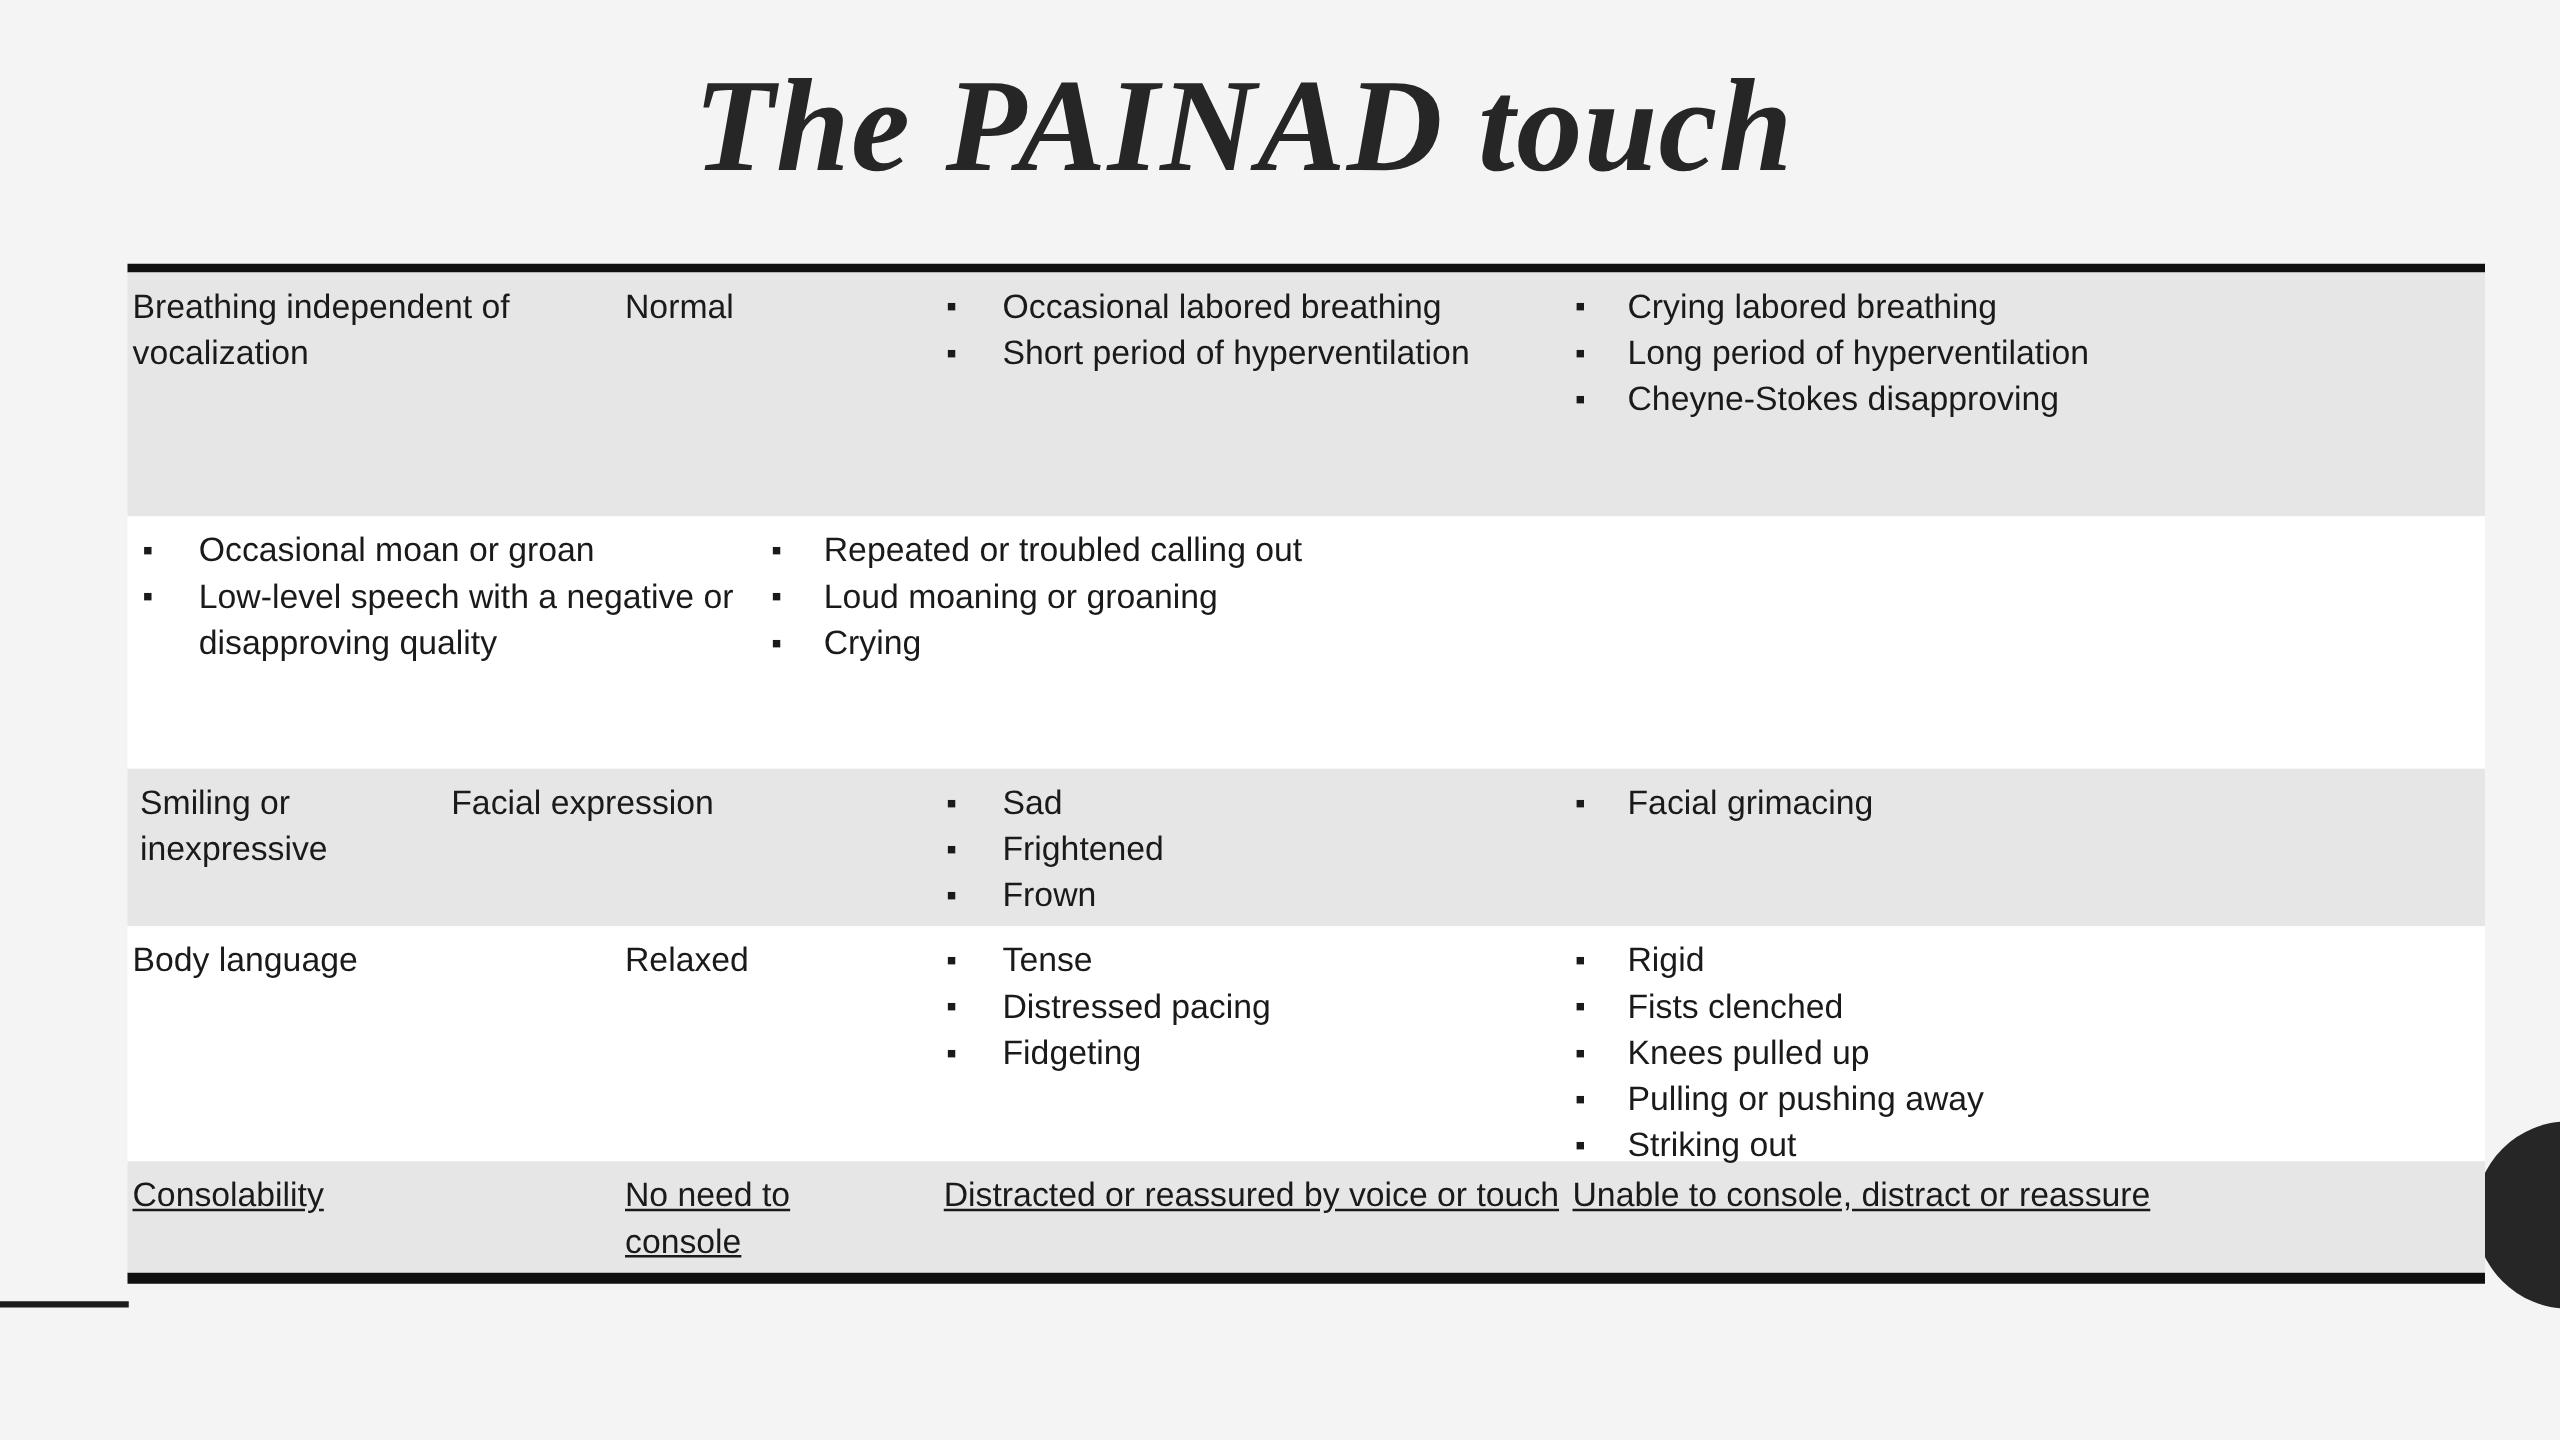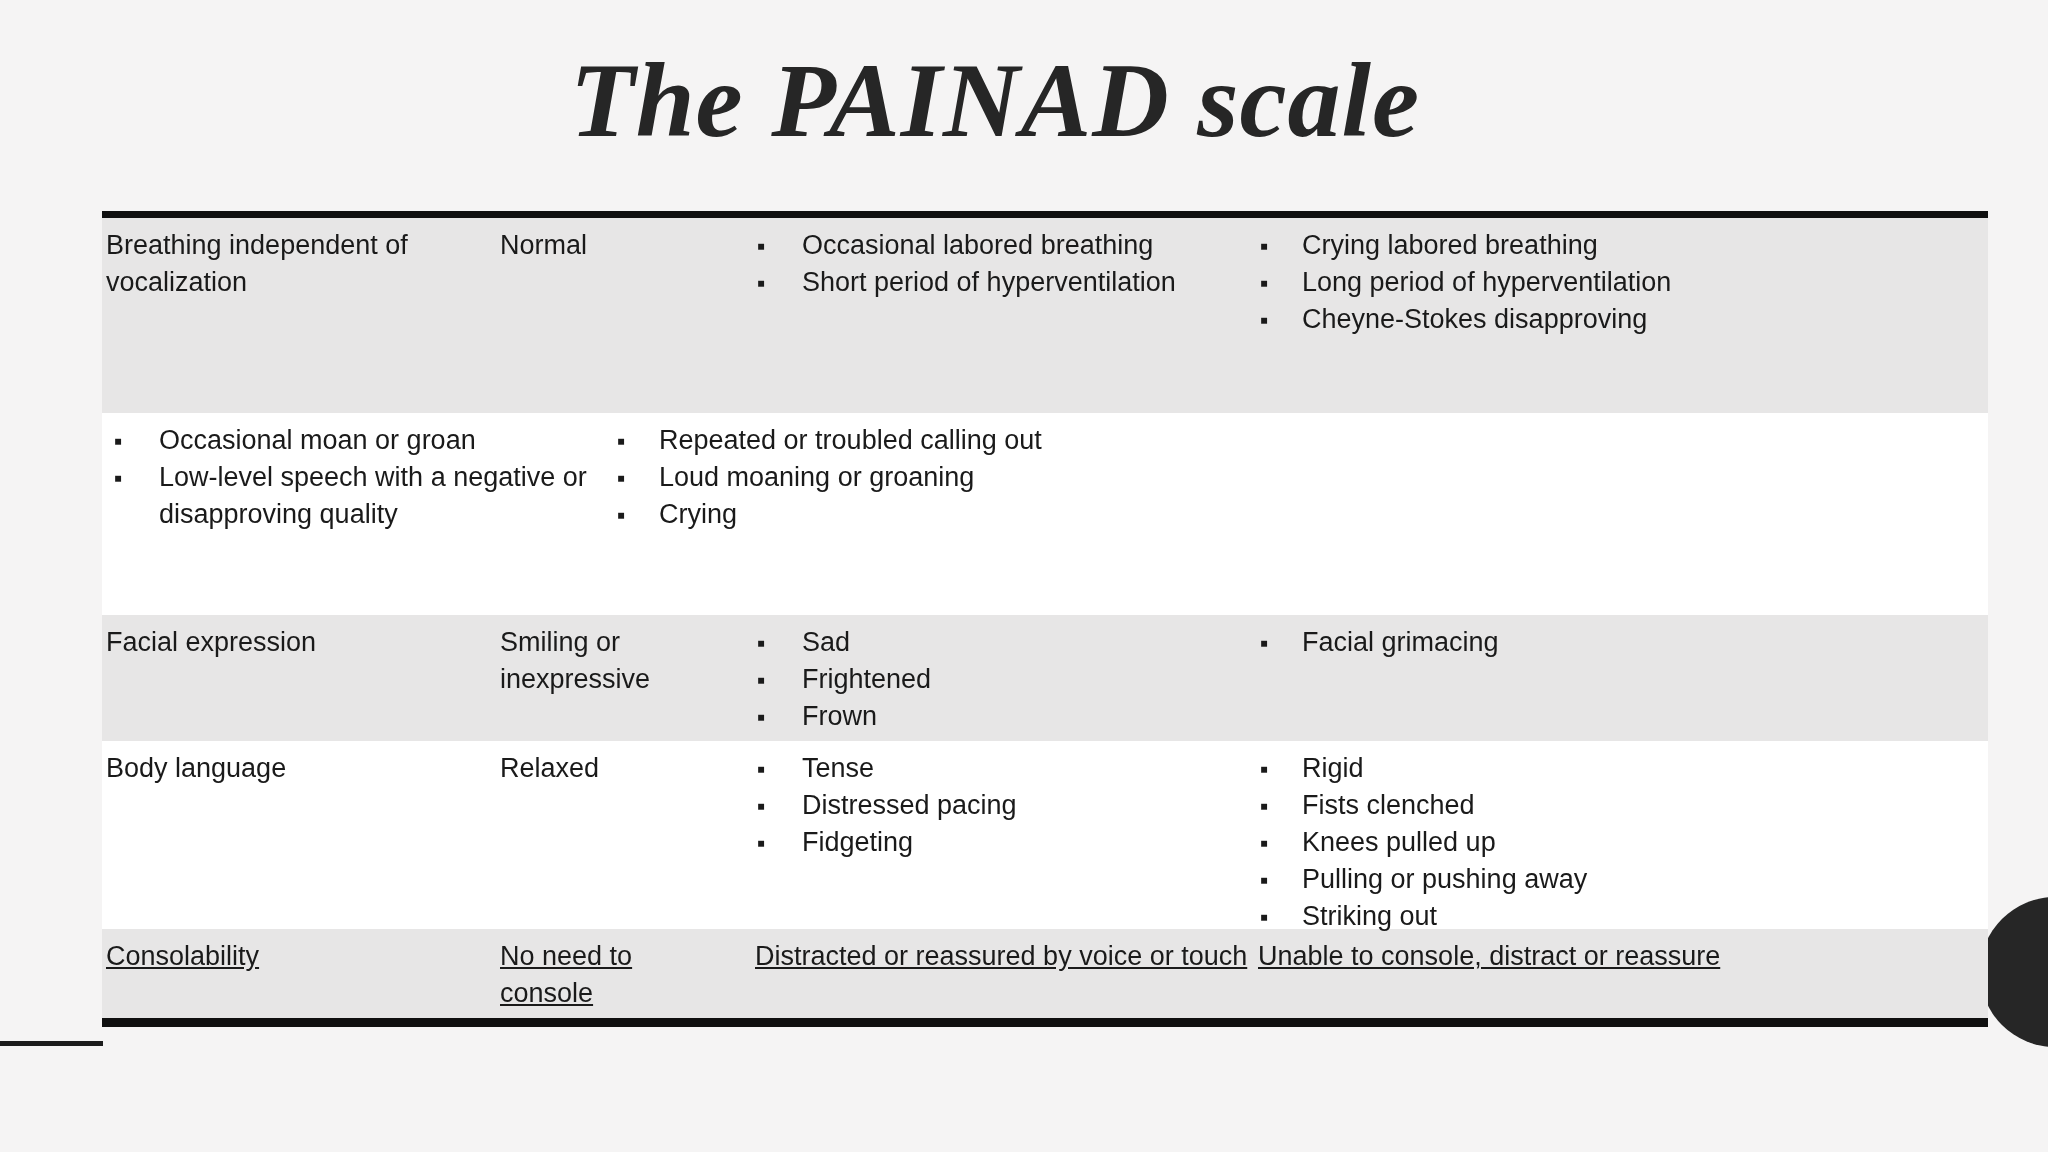--- a/index.html
+++ b/index.html
@@ -74,21 +74,21 @@
     padding-left:2px;
   }
   .c-two .bullet{flex:0 0 42px;}
   .li-text{flex:1 1 auto;}
 </style>
 </head>
 <body>
 
 <div class="slide">
 
-  <div class="title">The PAINAD scale</div>
+  <div class="title">The PAINAD touch</div>
 
   <div class="decor-line"></div>
   <div class="decor-circle"></div>
 
   <div class="painad-table">
 
 
     <div class="t-row gray row-0">
       <div class="cell c-behavior">Breathing independent of vocalization</div>
       <div class="cell c-zero">Normal</div>
@@ -149,22 +149,22 @@
           <li>
               <span class="bullet">▪</span>
               <span class="li-text">Crying</span>
             </li>
         </ul>
       </div>
       <div class="cell c-score"></div>
     </div>
 
     <div class="t-row gray row-2">
+      <div class="cell c-zero">Smiling or inexpressive</div>
       <div class="cell c-behavior">Facial expression</div>
-      <div class="cell c-zero">Smiling or inexpressive</div>
       <div class="cell c-one">
         <ul class="blist">
           <li>
               <span class="bullet">▪</span>
               <span class="li-text">Sad</span>
             </li>
           <li>
               <span class="bullet">▪</span>
               <span class="li-text">Frightened</span>
             </li>

